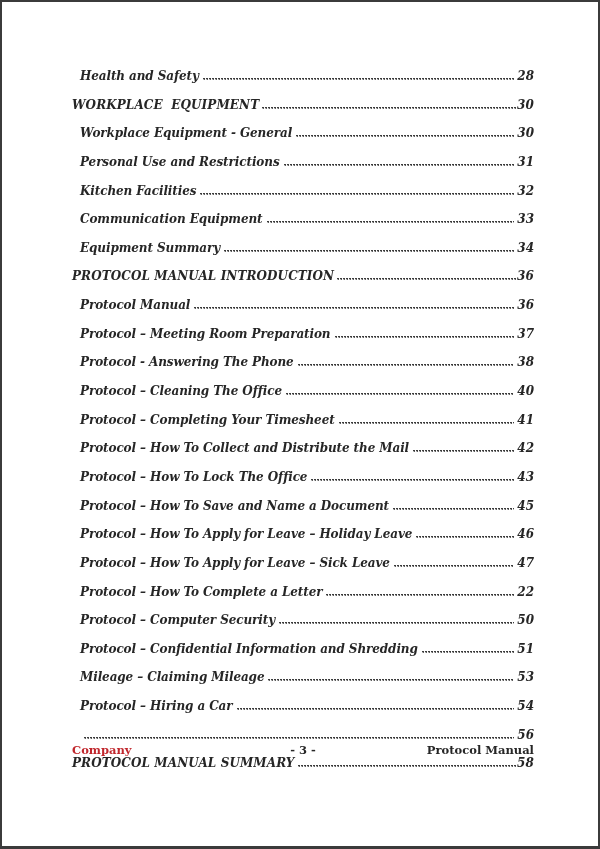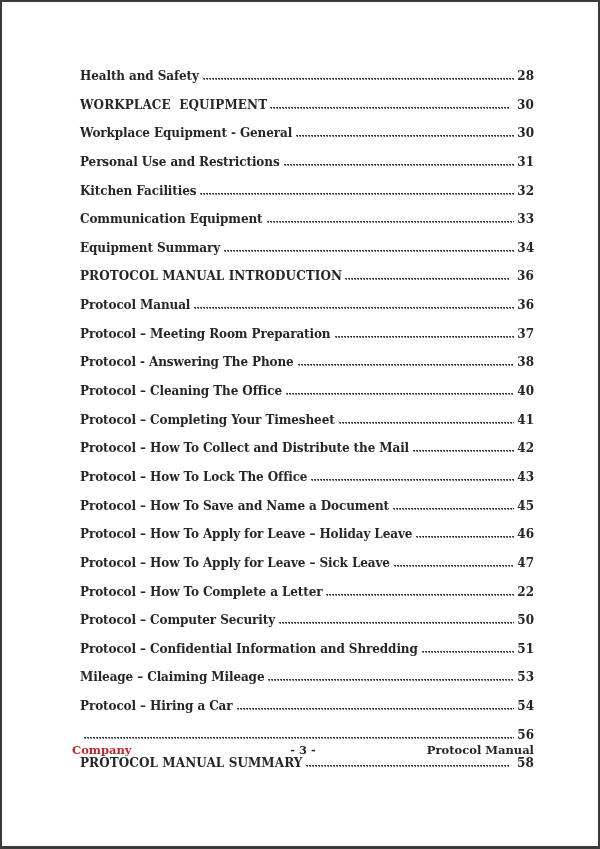--- a/index.html
+++ b/index.html
@@ -22,31 +22,31 @@
     top:54px;left:70px;width:462px;
   }
   .toc-row{
     height:28.65px;
     padding-top:13px;
     display:flex;
     align-items:baseline;
     font-size:12px;
     line-height:14px;
     cursor:default;
+    font-style:italic;
   }
   .toc-row .toc-label{
     white-space:pre;
     font-weight:700;
     letter-spacing:-0.1px;
   }
   .toc-row.lvl1 .toc-label,
   .toc-row.lvl1 .toc-page{
     font-weight:700;
     letter-spacing:0.1px;
-    margin-left:8px;
   }
   .toc-row.lvl2{padding-left:8px;}
   .toc-leader{
     flex:1 1 auto;
     display:inline-block;
     height:3px;
     margin-left:4px;
     margin-right:3px;
     background-image:radial-gradient(circle at 1.1px 1.6px, var(--dots) 0.95px, transparent 1.15px);
     background-size:3px 3px;

